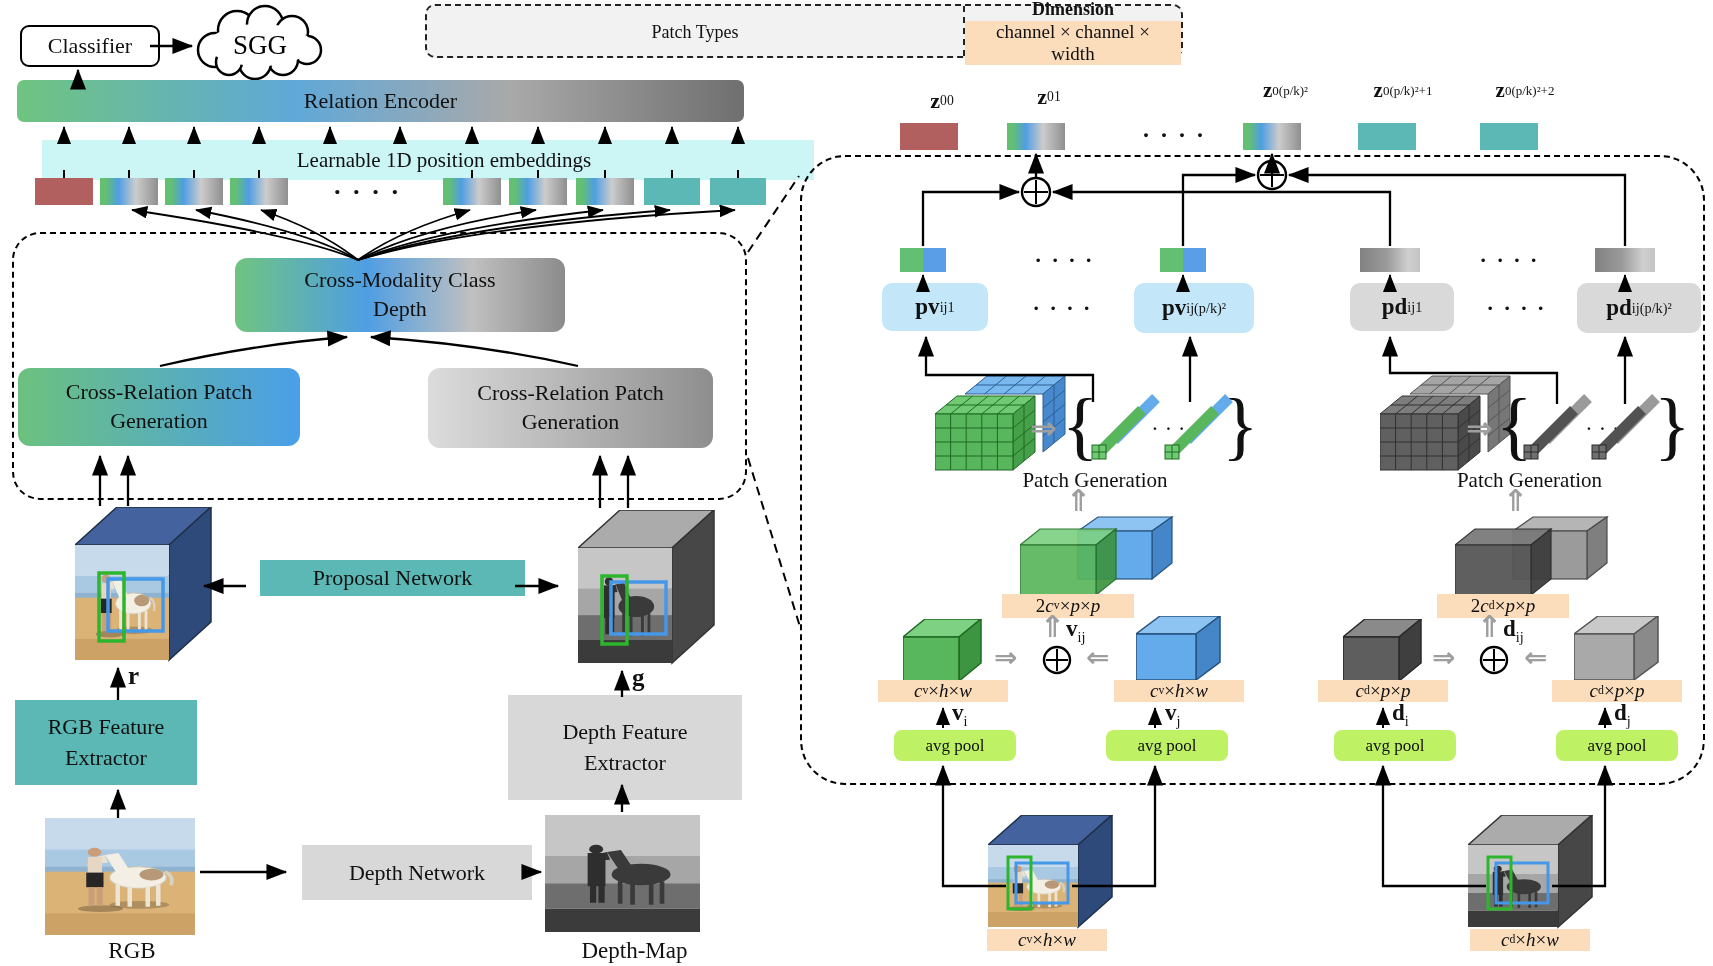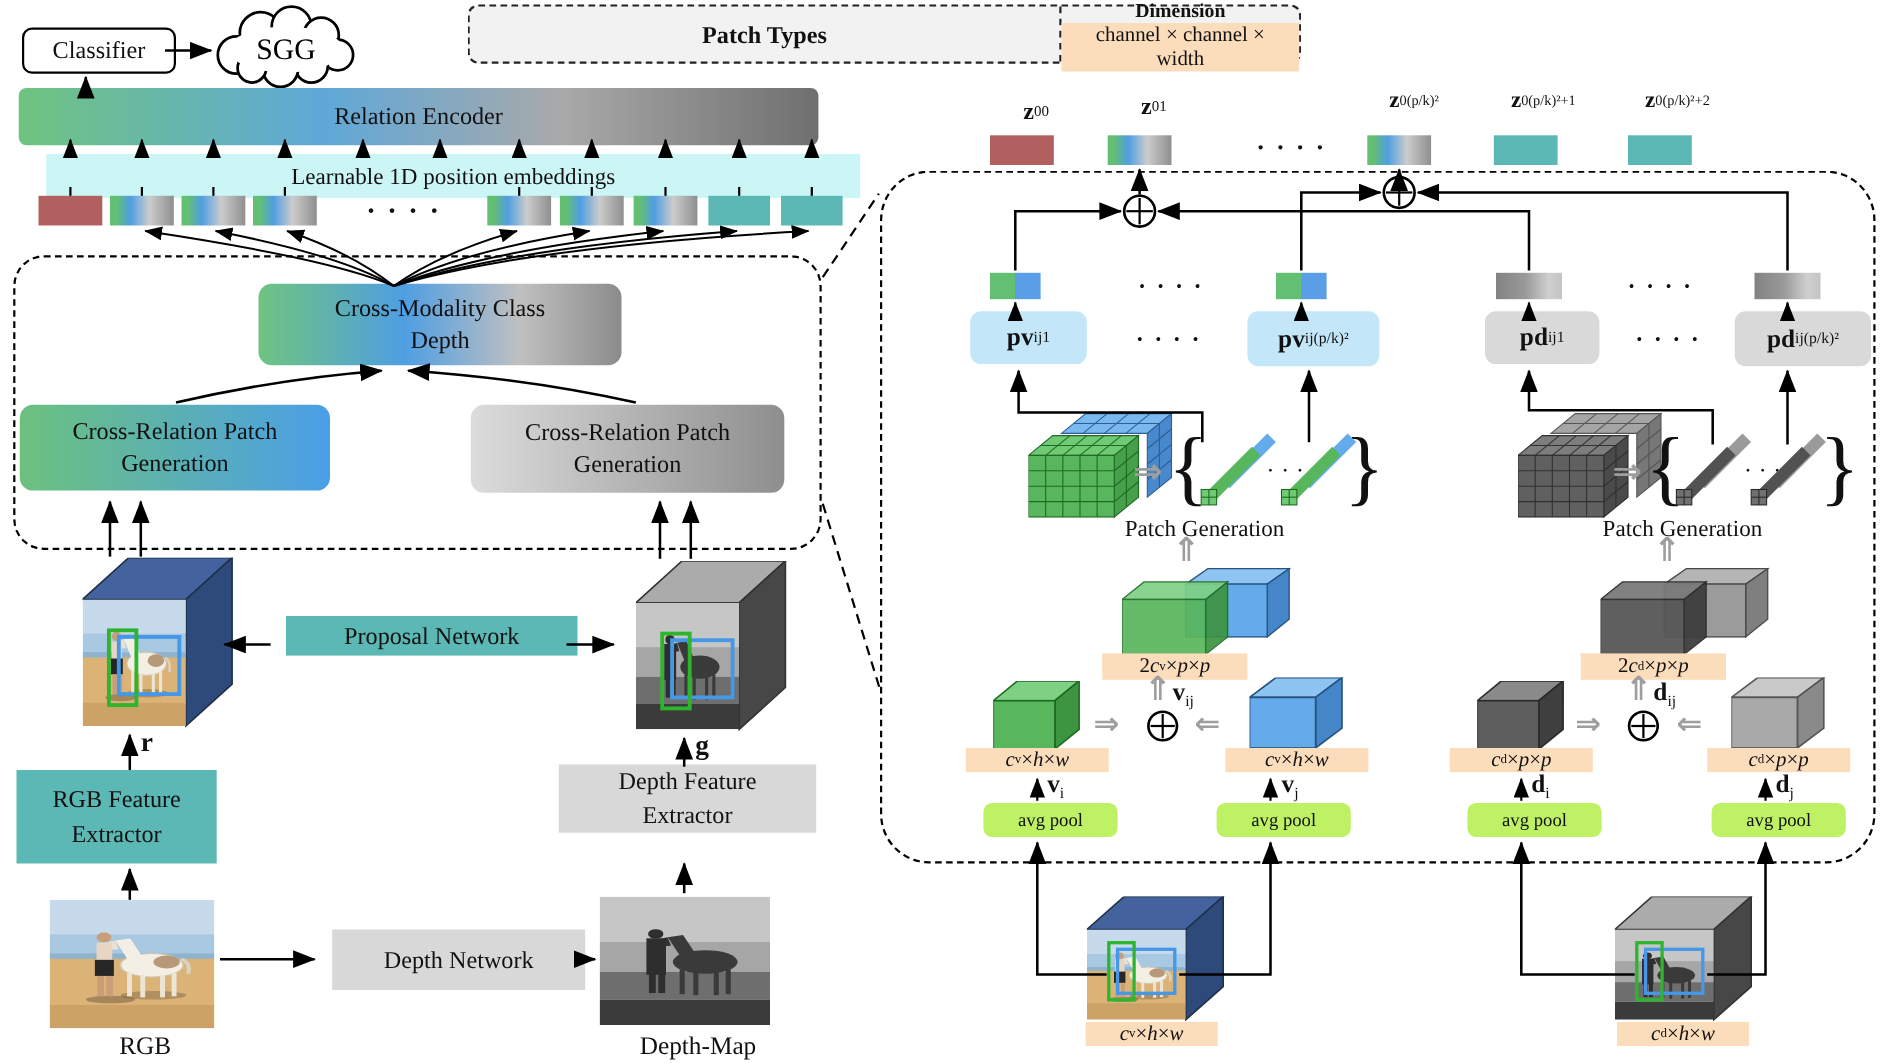--- a/index.html
+++ b/index.html
@@ -75,21 +75,21 @@
         <circle cx="33" cy="35" r="4.5" fill="#2e2e2e"></circle>
         <rect x="27.5" y="39" width="11.5" height="34" fill="#2e2e2e"></rect>
         <rect x="29" y="72" width="4" height="18" fill="#2e2e2e"></rect>
         <rect x="34.5" y="72" width="4" height="18" fill="#2e2e2e"></rect>
       </symbol>
     </defs>
   </svg>
 
   <div class="abs box" style="left:425px;top:4px;width:758px;height:54px;border:2px dashed #222;border-radius:10px;background:#f2f2f2;display:flex;">
     <div class="col" style="flex:0 0 536px;padding-top:2px;">
-      <div style="font-weight:bold;font-size:22px;">Patch Types</div>
+      <div style="font-weight:normal;font-size:18px;">Patch Types</div>
     </div>
     <div class="col" style="flex:1;border-left:2px dashed #222;padding-top:2px;">
       <div style="font-weight:bold;font-size:18px;">Dimension</div>
       <div class="dim" style="padding:0 8px;margin-top:1px;">channel × channel × width</div>
     </div>
   </div>
 
   <div class="abs ctr box" style="left:8px;top:25px;width:140px;height:42px;border:2.5px solid #000;border-radius:9px;background:#fff;font-size:22px;">Classifier</div>
 
   <svg class="abs" style="left:185px;top:0px;" width="155" height="90">
@@ -100,23 +100,23 @@
       <circle cx="107" cy="32" r="16"></circle>
         <circle cx="122" cy="50" r="14"></circle>
         <circle cx="98" cy="60" r="15"></circle>
       <circle cx="70" cy="63" r="16"></circle>
         <circle cx="44" cy="62" r="13"></circle>
     </g>
     <ellipse cx="75" cy="45" rx="52" ry="21" fill="#fff"></ellipse>
     <text x="75" y="54" text-anchor="middle" font-size="27">SGG</text>
   </svg>
 
-  <div class="abs ctr enc-grad" style="left:5px;top:80px;width:727px;height:52px;border-radius:7px;font-size:22px;">Relation Encoder</div>
-
-  <div class="abs ctr" style="left:30px;top:140px;width:740px;height:40px;background:#ccf5f6;font-size:21px;">Learnable 1D position embeddings</div>
+  <div class="abs ctr enc-grad" style="left:5px;top:80px;width:727px;height:42px;border-radius:7px;font-size:22px;">Relation Encoder</div>
+
+  <div class="abs ctr" style="left:30px;top:140px;width:740px;height:40px;background:#ccf5f6;font-size:21px;padding-left:32px;">Learnable 1D position embeddings</div>
 
   <div class="abs tok-red" style="left:35px;top:178px;width:58px;height:27px;"></div>
   <div class="abs tok-grad" style="left:100px;top:178px;width:58px;height:27px;"></div>
   <div class="abs tok-grad" style="left:165px;top:178px;width:58px;height:27px;"></div>
   <div class="abs tok-grad" style="left:230px;top:178px;width:58px;height:27px;"></div>
   <div class="abs ctr dots" style="left:300px;top:178px;width:110px;height:27px;font-size:26px;">· · · ·</div>
   <div class="abs tok-grad" style="left:443px;top:178px;width:58px;height:27px;"></div>
   <div class="abs tok-grad" style="left:509px;top:178px;width:58px;height:27px;"></div>
   <div class="abs tok-grad" style="left:576px;top:178px;width:58px;height:27px;"></div>
   <div class="abs tok-teal" style="left:644px;top:178px;width:56px;height:27px;"></div>
@@ -155,21 +155,21 @@
 
   <div class="abs ctr" style="left:248px;top:560px;width:265px;height:36px;background:#5cb8b4;font-size:22px;">Proposal Network</div>
 
   <div class="abs" style="left:128px;top:662px;font-size:25px;font-weight:bold;">r</div>
   <div class="abs" style="left:632px;top:664px;font-size:25px;font-weight:bold;">g</div>
 
   <div class="abs col" style="left:15px;top:700px;width:182px;height:85px;background:#5cb8b4;font-size:22px;line-height:1.4;">
     <div>RGB Feature</div>
     <div>Extractor</div>
   </div>
-  <div class="abs col" style="left:508px;top:695px;width:234px;height:62px;background:#d8d8d8;font-size:22px;line-height:1.4;">
+  <div class="abs col" style="left:508px;top:695px;width:234px;height:105px;background:#d8d8d8;font-size:22px;line-height:1.4;">
     <div>Depth Feature</div>
     <div>Extractor</div>
   </div>
 
   <svg class="abs" style="left:45px;top:818px;" width="150" height="117">
     <use href="#beach" x="0" y="0" width="150" height="117"></use>
   </svg>
   <svg class="abs" style="left:545px;top:815px;" width="155" height="117">
     <use href="#depthscene" x="0" y="0" width="155" height="117"></use>
   </svg>

